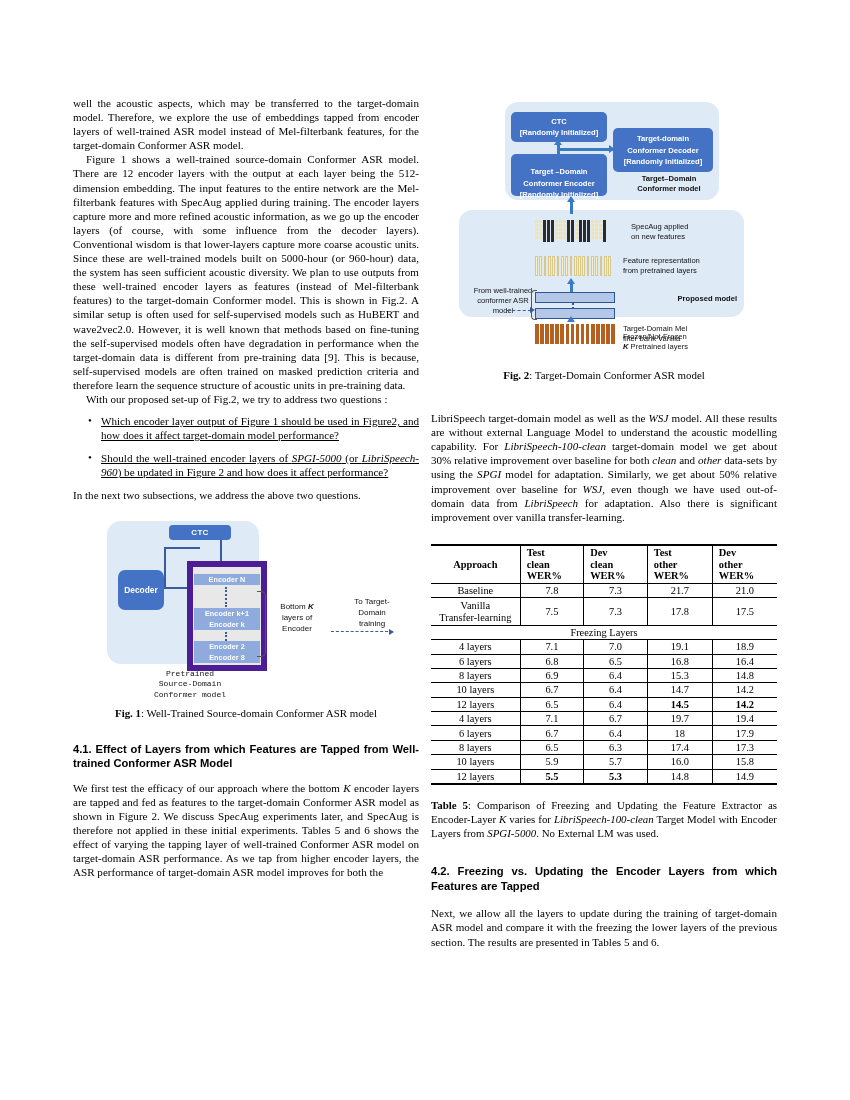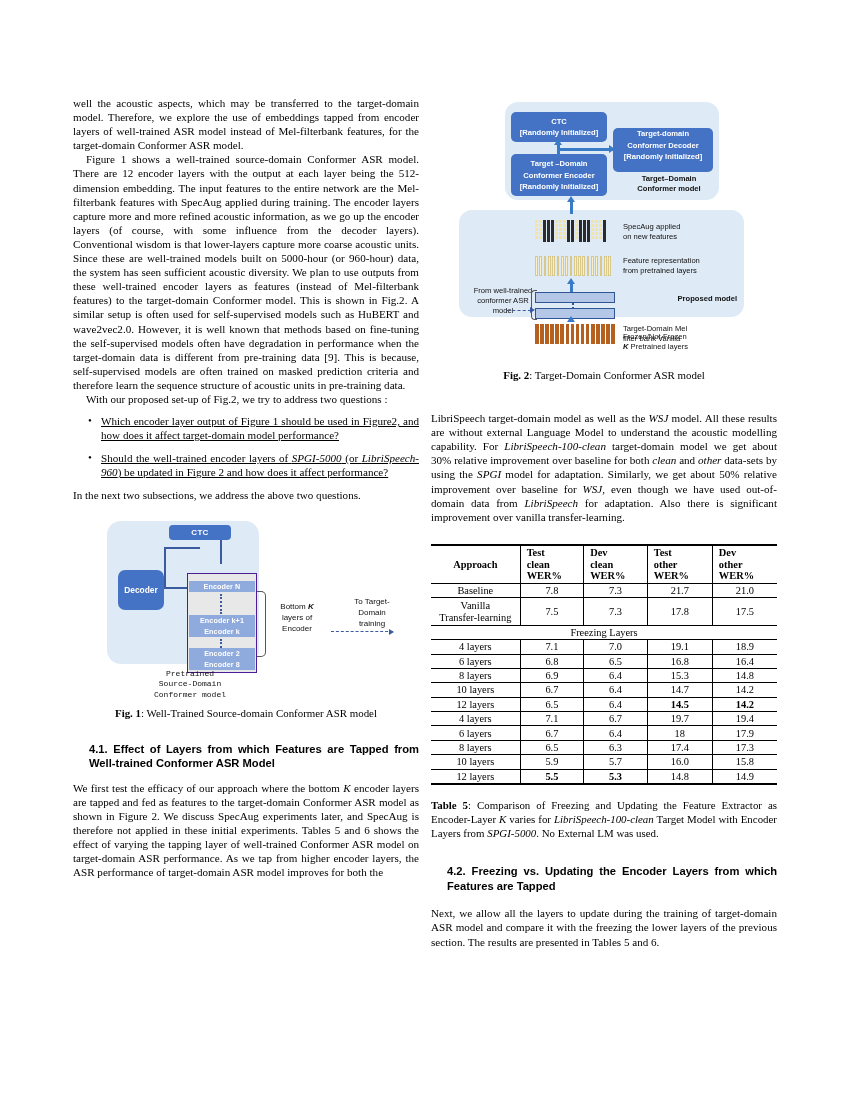--- a/index.html
+++ b/index.html
@@ -60,21 +60,21 @@
     left: -13px;
     top: -1px;
     font-size: 11px;
   }
 
   h3.sec {
     font-family: "Liberation Sans", sans-serif;
     font-size: 11.2px;
     font-weight: bold;
     line-height: 14.6px;
-    margin: 0 0 10px 16px;
+    margin: 0 0 10px 0;
     text-align: justify;
   }
 
   .caption {
     font-size: 10.9px;
     line-height: 14.1px;
     text-align: justify;
     margin: 0;
   }
   .caption.center { text-align: center; }
@@ -115,24 +115,24 @@
     border-radius: 7px;
     color: #fff;
     font-family: "Liberation Sans", sans-serif;
     font-size: 8.4px;
     font-weight: bold;
     text-align: center;
     line-height: 40px;
   }
   .f1-stack {
     position: absolute;
-    left: 114px; top: 56px;
+    left: 114px; top: 44px;
     width: 68px; height: 98px;
     background: #E8E8E8;
-    border: 1px solid #4c1d95;
+    border: 6px solid #4c1d95;
   }
   .enc {
     position: absolute;
     left: 1px;
     width: 66px;
     height: 11px;
     background: #8FAADC;
     color: #ffffff;
     font-family: "Liberation Sans", sans-serif;
     font-size: 7.2px;
@@ -241,28 +241,29 @@
     font-size: 7.6px;
     line-height: 11px;
     padding-top: 4px;
     box-sizing: border-box;
   }
   .f2-dec {
     left: 182px; top: 32px;
     width: 100px; height: 44px;
     font-size: 7.6px;
     line-height: 11.5px;
+    padding-top: 5px;
     box-sizing: border-box;
   }
   .f2-enc {
     left: 80px; top: 58px;
     width: 96px; height: 42px;
     font-size: 7.6px;
     line-height: 11.5px;
-    padding-top: 4px;
+    padding-top: 12px;
     box-sizing: border-box;
   }
   .f2-tdlabel {
     position: absolute;
     left: 194px; top: 78px;
     width: 88px;
     font-family: "Liberation Sans", sans-serif;
     font-size: 7.6px;
     font-weight: bold;
     line-height: 10px;
@@ -558,21 +559,21 @@
             <div class="sa-y"></div>
             <div class="sa-y"></div>
             <div class="sa-y"></div>
             <div class="sa-y"></div>
             <div class="sa-y"></div>
           </div>
         <div class="sa-col">
             <div class="sa-dark"></div>
           </div>
       </div>
-      <div class="f2-note" style="left:192px; top:126px;">
+      <div class="f2-note" style="left:200px; top:126px;">
         <span>SpecAug applied</span><br>
         <span>on new features</span>
       </div>
 
       <div class="featrep">
         <div class="fr-bar"></div>
           <div class="fr-bar"></div>
           <div class="fr-bar"></div>
           <div class="fr-bar"></div>
           <div class="fr-bar"></div>

